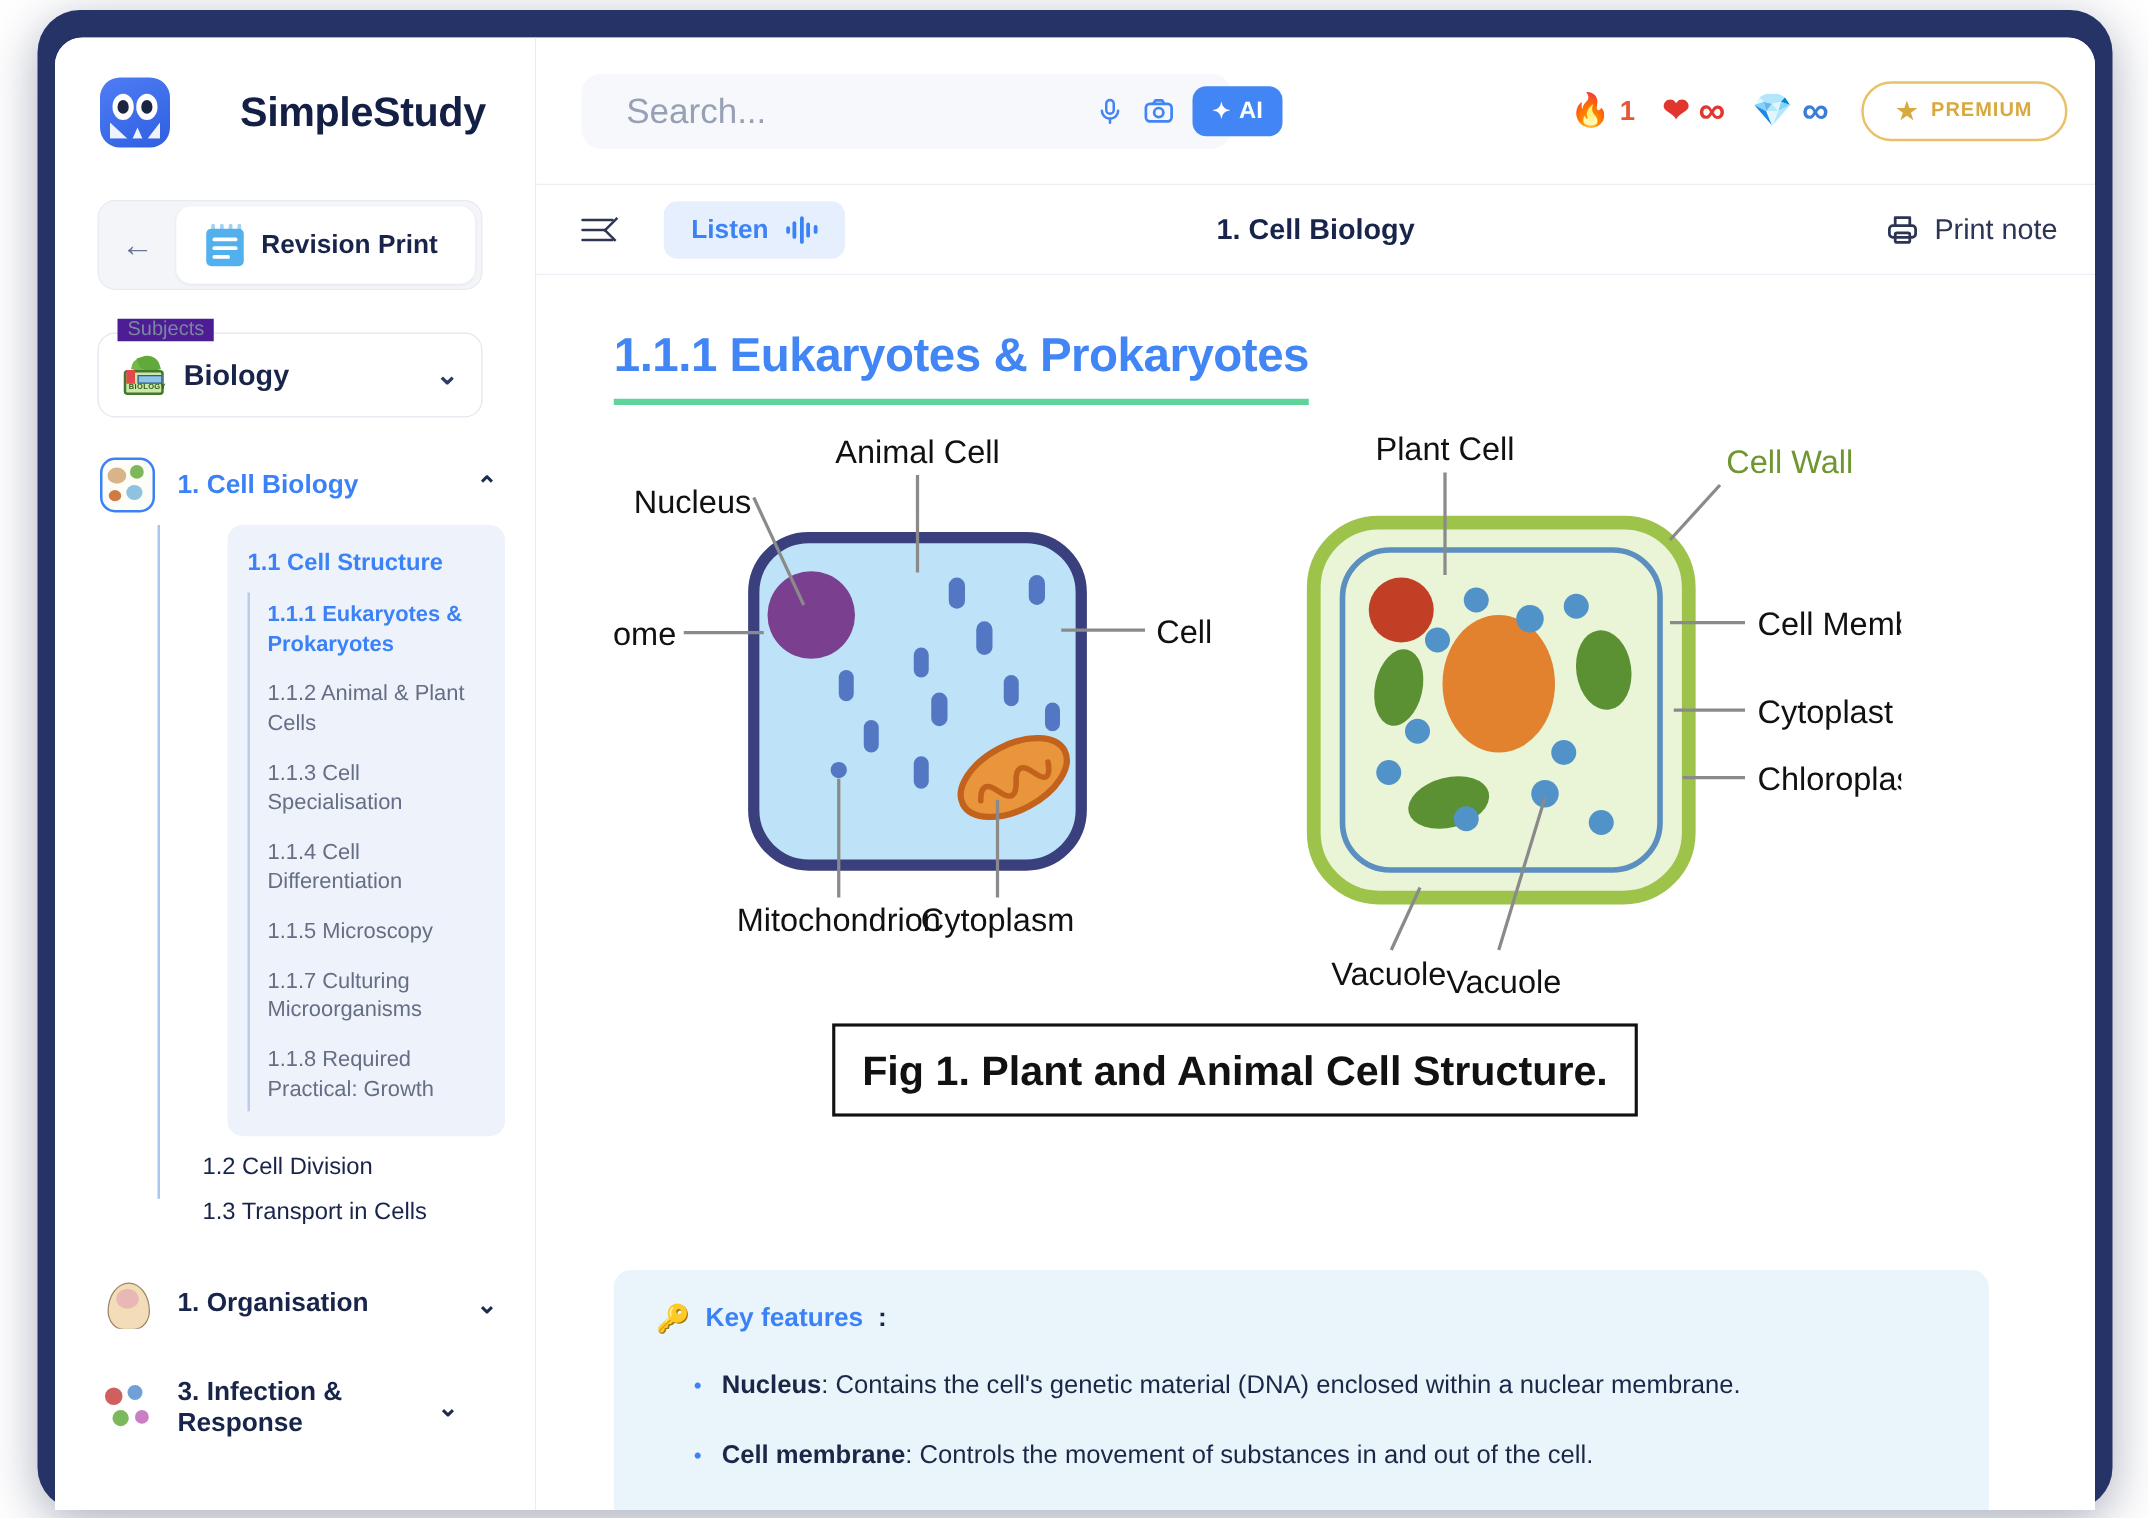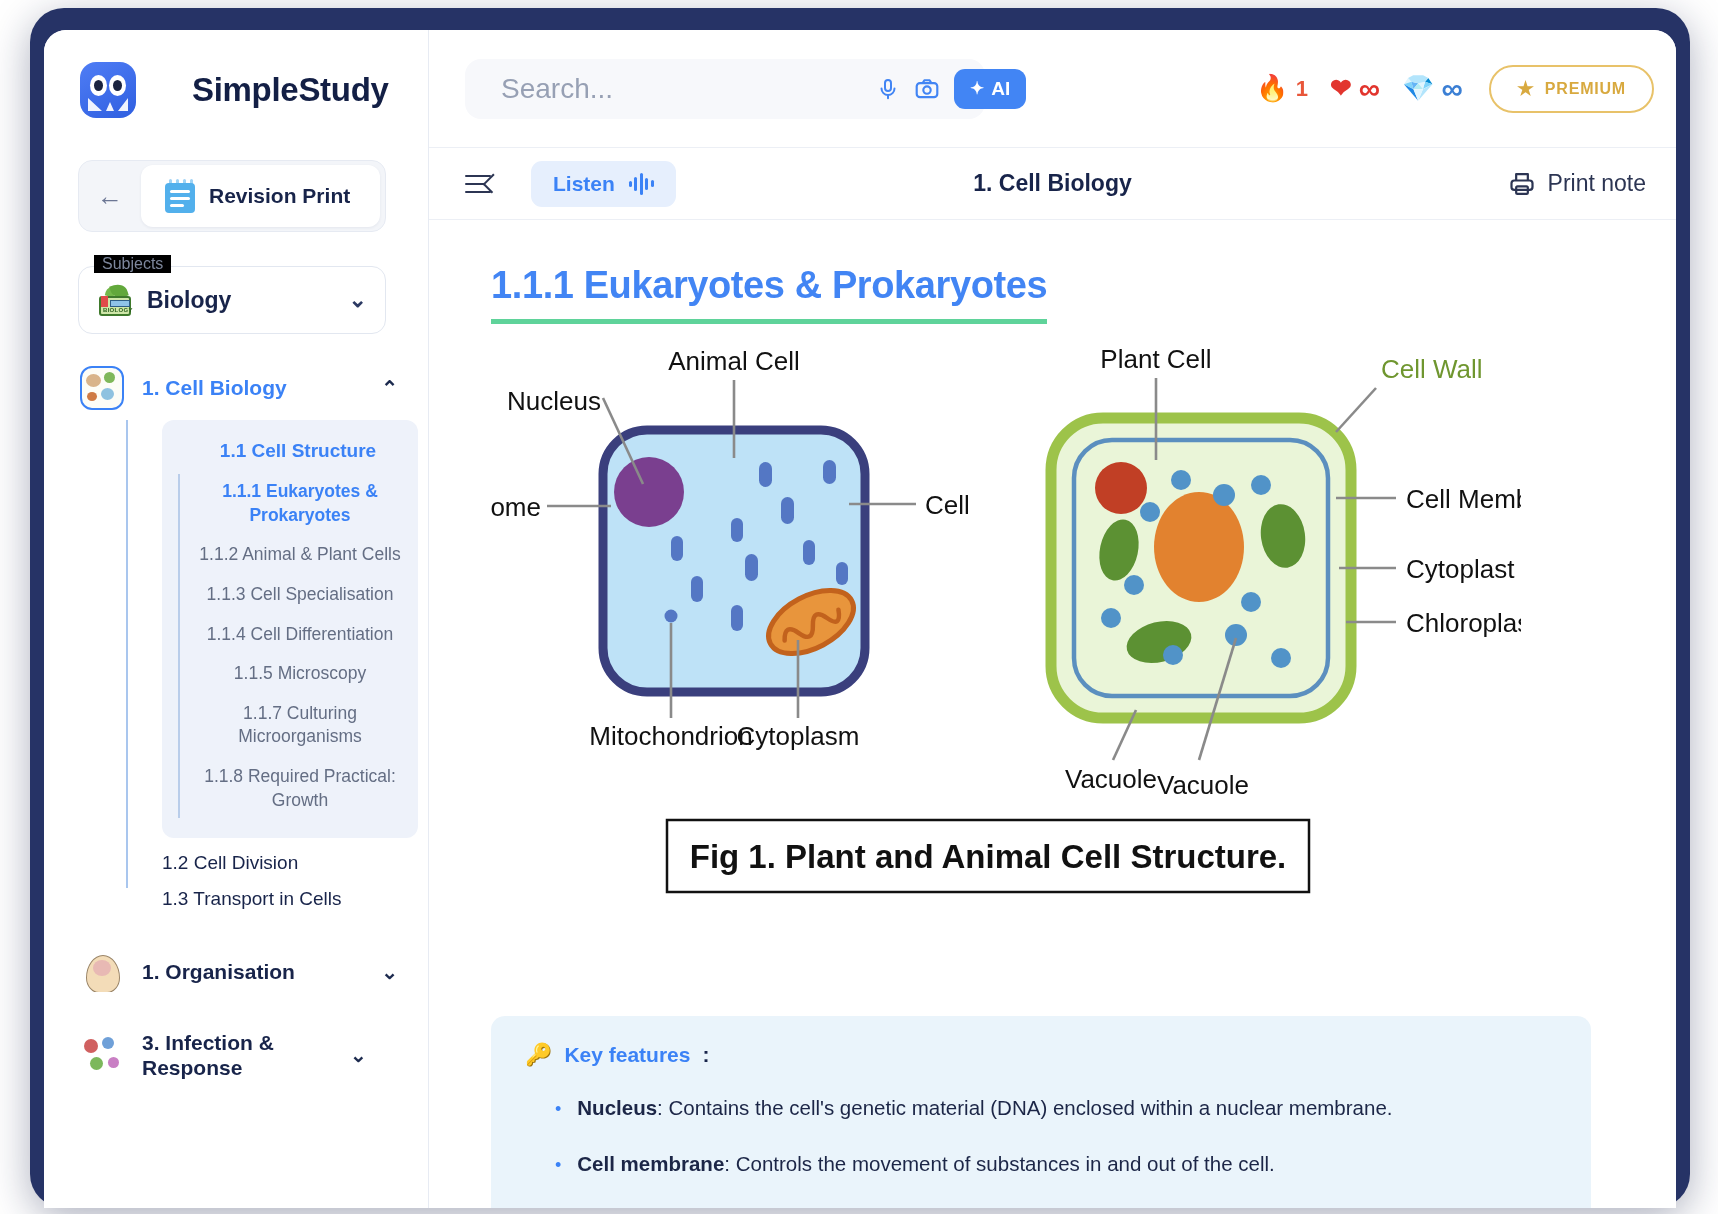--- a/index.html
+++ b/index.html
@@ -90,21 +90,21 @@
   }
   .notepad-icon .pad span:nth-child(1){ top:7px; }
   .notepad-icon .pad span:nth-child(2){ top:14px; }
   .notepad-icon .pad span:nth-child(3){ top:21px; right:11px; }
   .notepad-icon .rings { position:absolute; top:0; left:4px; display:flex; gap:4px; }
   .notepad-icon .rings i { width:3px; height:8px; background:#9fd3f5; border-radius:2px; display:block;}
   .notes-pill .label { font-size: 21px; font-weight: 700; color: #18244a; }
 
   .subjects-wrap { margin: 34px 0 0 34px; width: 308px; position: relative; }
   .subjects-legend {
-    position: absolute; top: -11px; left: 16px; background: #000000; padding: 0 8px;
+    position: absolute; top: -11px; left: 16px; background: #4c1d95; padding: 0 8px;
     font-size: 16px; color: #7d879c;
   }
   .subjects-box {
     height: 68px; border: 1px solid #e2e7f0; border-radius: 14px;
     display: flex; align-items: center; padding: 0 18px; gap: 14px;
     background:#fff;
   }
   .bio-icon { width: 36px; height: 32px; position: relative; flex:none; }
   .bio-icon .book { position:absolute; bottom:0; left:2px; width:32px; height:20px;
     background:#cfe6a8; border:2px solid #3f7a2c; border-radius:3px; }
@@ -132,21 +132,21 @@
   }
   .chapter-icon .b { position: absolute; border-radius: 50%; }
   .chapter-title { font-size: 21px; font-weight: 700; color: #3b82f6; flex: 1; }
   .chapter-title.dark { color: #18244a; }
   .chapter-chev { color: #1c2a4e; font-size: 20px; font-weight: 700; }
 
   .chapter-body { position: relative; margin-top: 10px; padding-left: 84px; }
   .chapter-body::before {
     content:''; position:absolute; left: 82px; top: 0; bottom: 22px; width: 2px; background:#a9c6ee;
   }
-  .sub-block { background: #eef2fa; border-radius: 12px; padding: 14px 0 18px 0; margin-left: 34px; width: 256px; text-align: center;}
+  .sub-block { background: #eef2fa; border-radius: 12px; padding: 14px 0 18px 0; margin-left: 54px; width: 222px;}
   .sub-head { font-size: 19px; font-weight: 700; color:#3b82f6; padding: 6px 0 10px 16px; }
   .sub-items { position: relative; padding-left: 16px; margin-left: 16px; }
   .sub-items::before {
     content:''; position:absolute; left:0; top:2px; bottom:2px; width:2px; background:#b9cdea;
   }
   .sub-item {
     font-size: 17.5px; color: #646e84; line-height: 1.35; padding: 8px 12px 8px 0; cursor: pointer;
   }
   .sub-item.active { color: #3b82f6; font-weight: 700; }
   .top-item {

